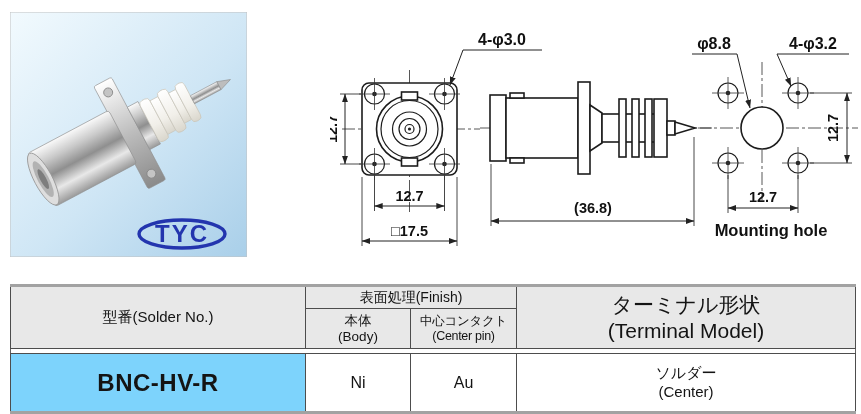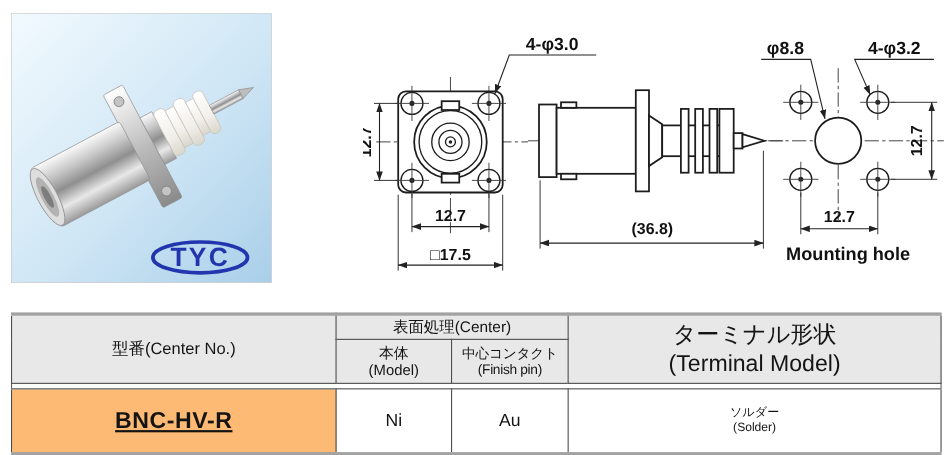--- a/index.html
+++ b/index.html
@@ -30,23 +30,23 @@
   }
   .spec th, .spec td { border:1px solid #4d4d4d; text-align:center; vertical-align:middle; padding:0; }
   .spec thead th { background:#e8e8e8; font-weight:normal; }
   .h-model   { font-size:15px; }
   .h-finish  { font-size:14px; height:21px; }
   .h-sub     { font-size:13.5px; line-height:1.18; height:39px; }
   .h-pin     { font-size:12.5px; letter-spacing:-0.3px; }
   .h-term    { font-size:21px; line-height:1.2; }
   .gap td    { height:4px; background:#fff; border-left:none; border-right:none; padding:0; }
   .row-data td { height:57px; }
-  .cell-model { background:#fdba74; font-weight:bold; font-size:21px; letter-spacing:0.5px;text-decoration:underline; }
+  .cell-model { background:#7dd3fc; font-weight:bold; font-size:24px; letter-spacing:0.5px; }
   .cell-val   { font-size:16px; }
-  .cell-term  { font-size:11px; line-height:1.25;margin-left:41px; }
+  .cell-term  { font-size:15px; line-height:1.25;margin-left:41px; }
 </style>
 </head>
 <body>
 
 <div class="page">
 
   <svg class="photo-panel" width="237" height="245" viewBox="0 0 237 245">
     <defs>
       <linearGradient id="bgblue" x1="0" y1="0" x2="1" y2="1">
         <stop offset="0" stop-color="#f2fafe"></stop>
@@ -240,46 +240,46 @@
 
   <table class="spec">
     <colgroup>
       <col style="width:295px">
         <col style="width:105px">
         <col style="width:106px">
         <col style="width:339px">
     </colgroup>
     <thead>
       <tr>
-        <th class="h-model" rowspan="2">型番(Center No.)</th>
-        <th class="h-finish" colspan="2">表面処理(Center)</th>
+        <th class="h-model" rowspan="2">型番(Solder No.)</th>
+        <th class="h-finish" colspan="2">表面処理(Finish)</th>
         <th class="h-term" rowspan="2">
           <div>ターミナル形状</div>
           <div>(Terminal Model)</div>
         </th>
       </tr>
       <tr>
         <th class="h-sub">
           <div>本体</div>
-          <div>(Model)</div>
+          <div>(Body)</div>
         </th>
         <th class="h-sub h-pin">
           <div>中心コンタクト</div>
-          <div>(Finish pin)</div>
+          <div>(Center pin)</div>
         </th>
       </tr>
     </thead>
     <tbody>
       <tr class="gap">
           <td colspan="4"></td>
         </tr>
       <tr class="row-data">
         <td class="cell-model">BNC-HV-R</td>
         <td class="cell-val">Ni</td>
         <td class="cell-val">Au</td>
         <td class="cell-term">
           <div>ソルダー</div>
-          <div>(Solder)</div>
+          <div>(Center)</div>
         </td>
       </tr>
     </tbody>
   </table>
 </div>
 
 </body></html>

